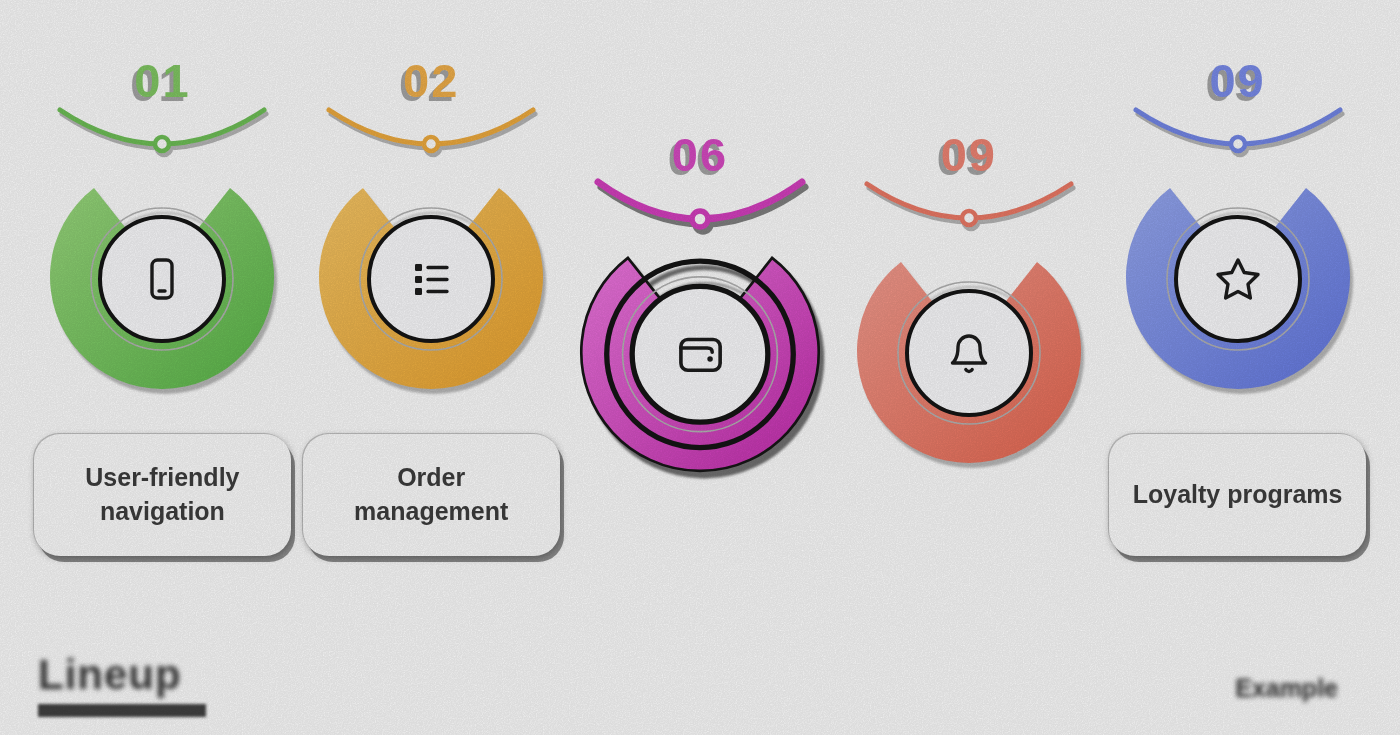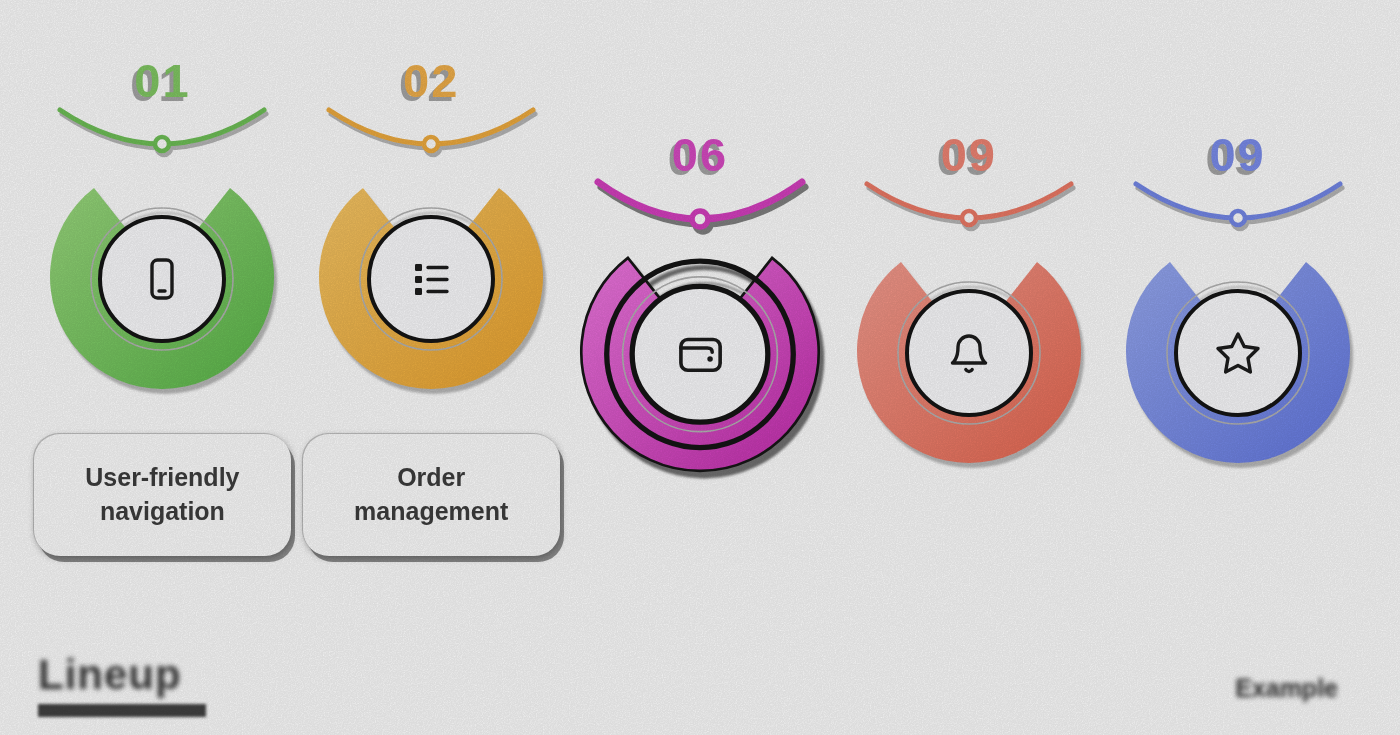--- a/index.html
+++ b/index.html
@@ -182,20 +182,23 @@
         </linearGradient>
           </defs>
         <path class="badge-shape" d="M 57 12 A 112 112 0 1 0 193 12 L 125 98 Z" fill="url(#g4)"></path>
         <circle class="outer-ring" cx="125" cy="103" r="71"></circle>
         <circle class="emph-ring" cx="125" cy="103" r="88"></circle>
         <circle class="inner-circle" cx="125" cy="103" r="62"></circle>
         <g transform="translate(101,79)">
           <path class="icon-stroke" d="M24 5 l6.2 12.5 L44 19.5 l-10 9.8 2.4 13.7 L24 36.5 11.6 43 14 29.3 4 19.5 l13.8-2 Z"></path>
         </g>
       </svg>
+      <div class="card">
+        <span>Loyalty programs</span>
+      </div>
     </div>
 
   </div>
 
   <div class="footer">
     <div class="brand">
       <div class="brand-text">Lineup</div>
       <div class="brand-bar"></div>
     </div>
     <div class="footer-note">Example</div>

